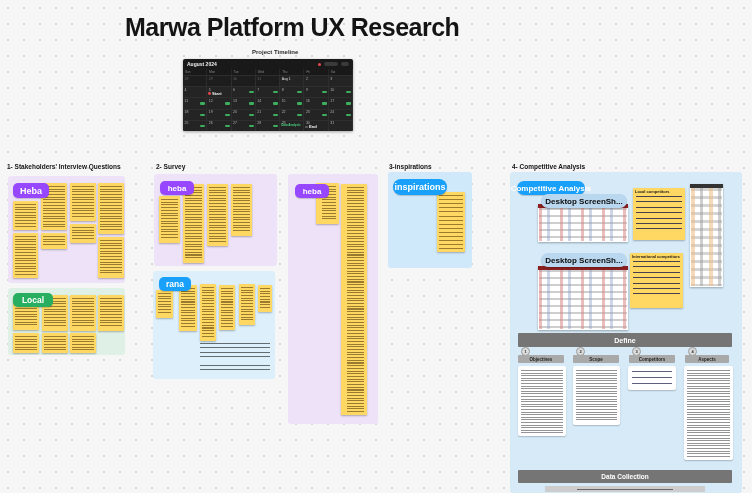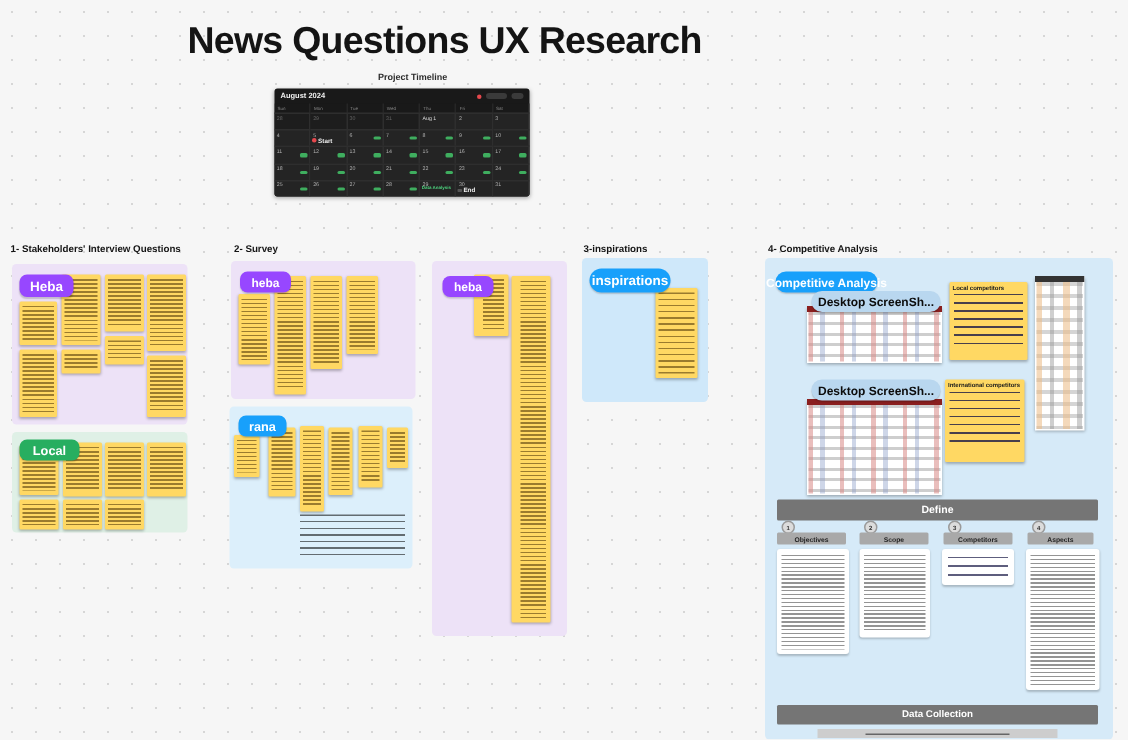--- a/index.html
+++ b/index.html
@@ -117,21 +117,21 @@
   .cal-start .slab,.cal-end .elab{font-size:4.2px;font-weight:bold;color:#f0f0f0;white-space:nowrap;}
   .cal-end{position:absolute;left:1px;top:3.5px;display:flex;align-items:center;gap:1px;}
   .cal-end .eicon{width:2.5px;height:2.5px;background:#555;border-radius:0.5px;flex:0 0 auto;}
   .cal-mstone{position:absolute;left:1px;top:3px;font-size:3px;line-height:1.05;color:#4cd07d;font-weight:bold;}
 </style>
 </head>
 <body>
 
 <div class="canvas">
 
-  <div class="abs title" style="left:125px;top:13px;">News Questions UX Research</div>
+  <div class="abs title" style="left:125px;top:13px;">Marwa Platform UX Research</div>
 
   <div class="abs mini-label" style="left:252px;top:49px;">Project Timeline</div>
   <div class="abs calendar" style="left:183px;top:59px;width:170px;height:72px;">
     <div class="cal-header">
       <span class="cal-month">August 2024</span>
       <span class="cal-dot"></span>
       <span class="cal-ctrl"></span>
       <span class="cal-ctrl" style="width:8px;"></span>
     </div>
     <div class="cal-grid">

